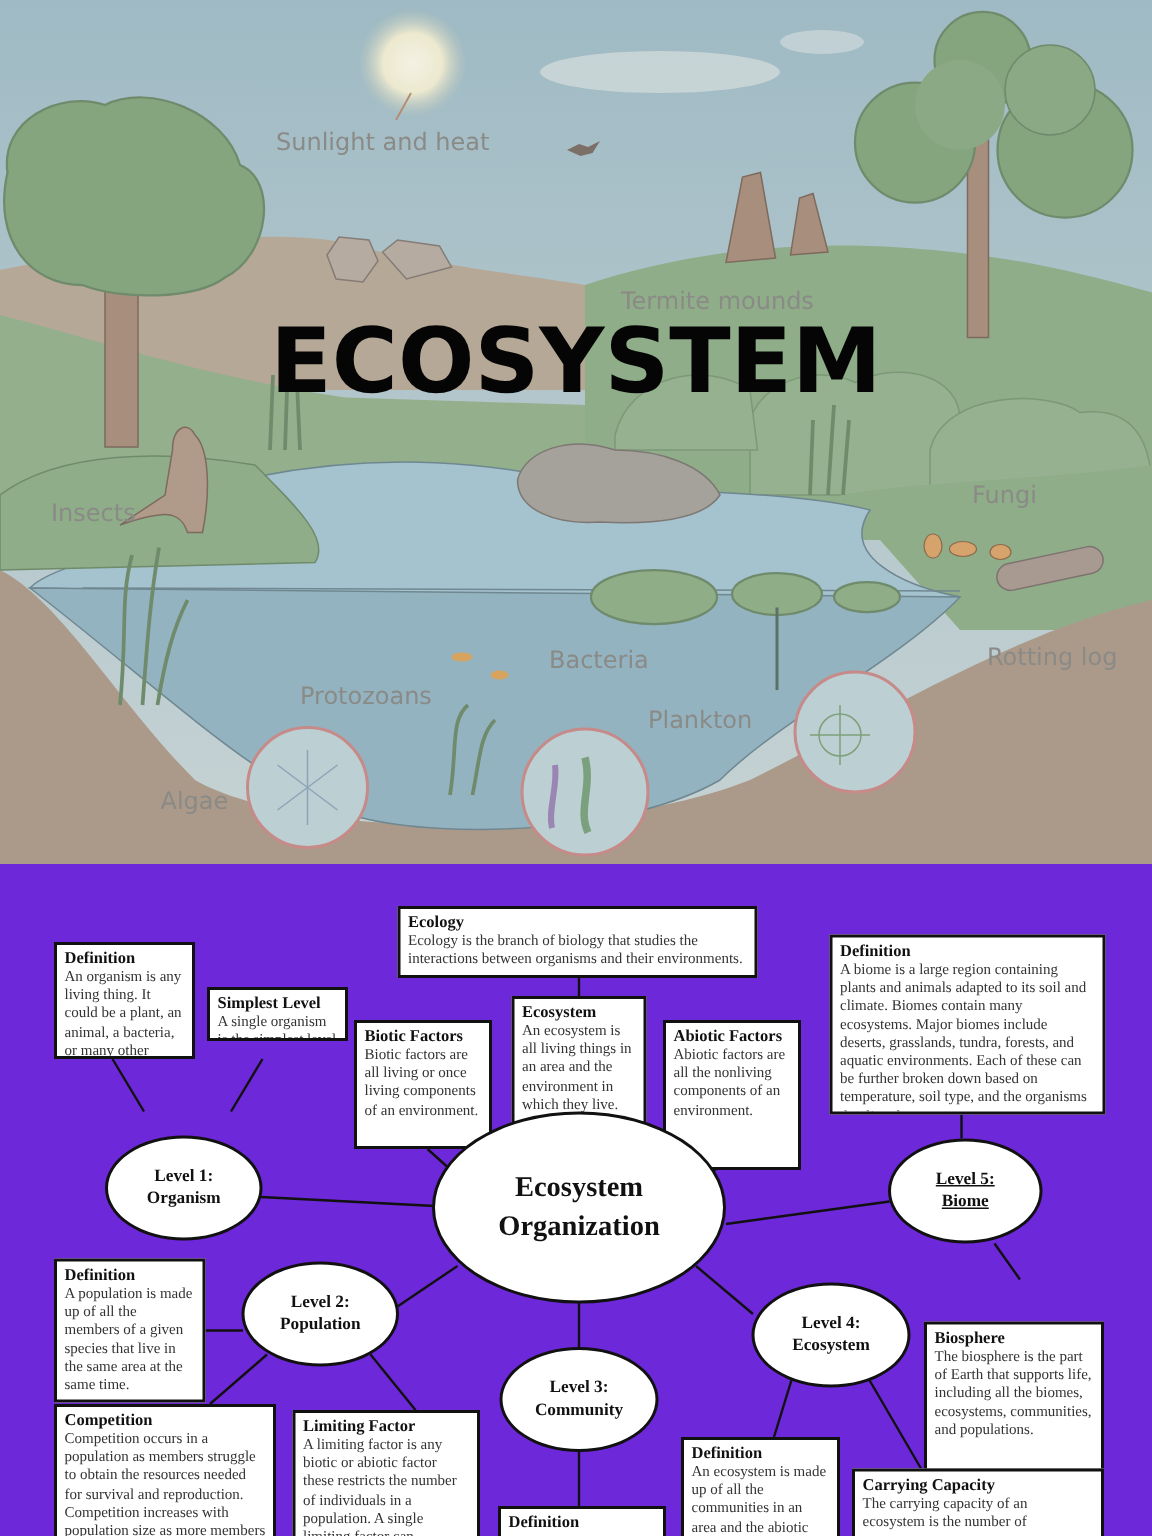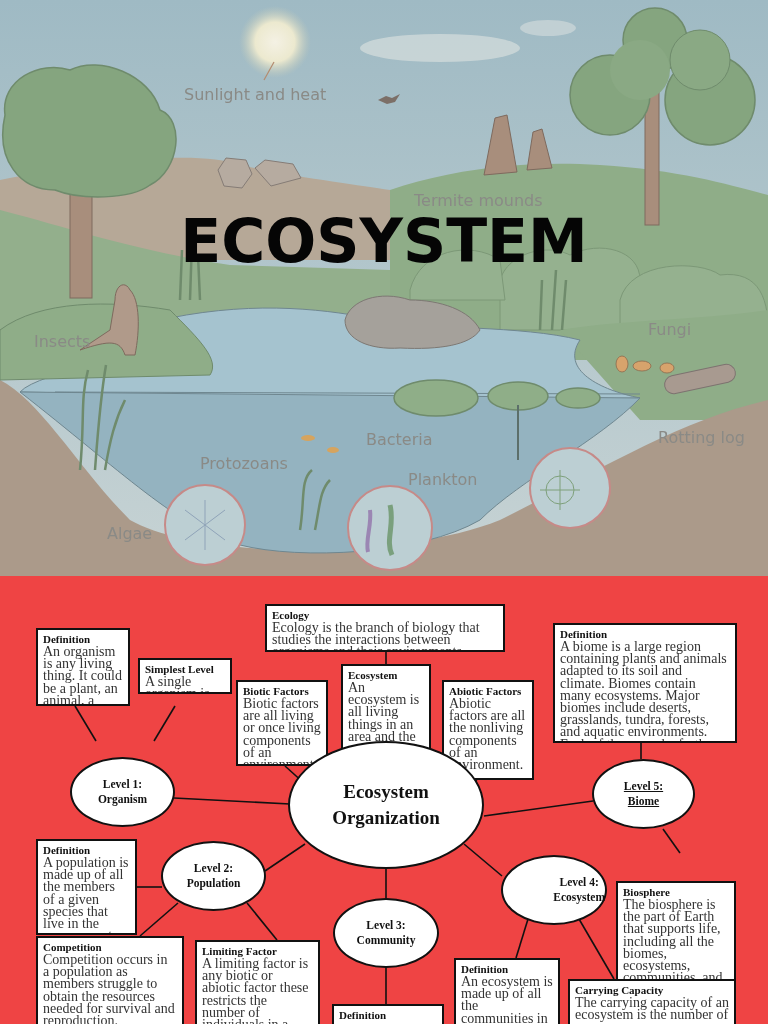--- a/index.html
+++ b/index.html
@@ -5,25 +5,25 @@
   html, body { margin:0; padding:0; }
   body { width:768px; height:1024px; position:relative; overflow:hidden; background:#fdfdfd; font-family:"Liberation Serif", serif; }
 
   
   #hero { position:absolute; left:0; top:0; width:768px; height:576px; overflow:hidden;text-decoration:underline; }
   #hero svg { position:absolute; left:0; top:0; }
   .scene-label { position:absolute; font-family:"DejaVu Sans", sans-serif; font-size:16px; color:#8a8a86; white-space:nowrap; }
   #hero-title { position:absolute; left:0; width:768px; top:204px; text-align:center; font-family:"DejaVu Sans", sans-serif; font-weight:bold; font-size:60px; letter-spacing:0px; color:#050505; line-height:74px; }
 
   
-  #diagram { position:absolute; left:0; top:576px; width:768px; height:448px; background:#ef4444; }
+  #diagram { position:absolute; left:0; top:576px; width:768px; height:448px; background:#6d28d9; }
   #diagram svg.lines { position:absolute; left:0; top:0; }
   .box { position:absolute; border:2.5px solid #111; background:#fff; box-sizing:border-box; padding:3px 5px; overflow:hidden; }
   .box .bt { display:block; font-weight:bold; font-size:11px; color:#111; line-height:13px; }
-  .box .bd { display:block; font-size:14px; color:#333; line-height:12.2px; }
+  .box .bd { display:block; font-size:10px; color:#333; line-height:12.2px; }
   .oval { position:absolute; border:2.5px solid #111; border-radius:50%; background:#fff; box-sizing:border-box; display:flex; align-items:center; justify-content:center; text-align:center; font-weight:bold; color:#111; }
   .oval span { display:block; }
   .oval.small { font-size:11.5px; line-height:15px; }
   .oval.big { font-size:19px; line-height:26px; }
 </style>
 </head>
 <body>
 
 <div id="hero">
   <svg width="768" height="576" viewBox="0 0 768 576">
@@ -131,21 +131,21 @@
       <ellipse cx="333" cy="450" rx="6" ry="3"></ellipse>
     </g>
   </svg>
 
   <div class="scene-label" style="left:184px;top:85px;">Sunlight and heat</div>
   <div class="scene-label" style="left:414px;top:191px;">Termite mounds</div>
   <div class="scene-label" style="left:34px;top:316px;margin-top:16px;">Insects</div>
   <div class="scene-label" style="left:648px;top:320px;">Fungi</div>
   <div class="scene-label" style="left:366px;top:430px;">Bacteria</div>
   <div class="scene-label" style="left:200px;top:454px;">Protozoans</div>
-  <div class="scene-label" style="left:408px;top:470px;">Plankton</div>
+  <div class="scene-label" style="left:432px;top:470px;">Plankton</div>
   <div class="scene-label" style="left:658px;top:428px;">Rotting log</div>
   <div class="scene-label" style="left:107px;top:524px;">Algae</div>
 
   <div id="hero-title">ECOSYSTEM</div>
 </div>
 
 <div id="diagram">
   <svg class="lines" width="768" height="448" viewBox="0 0 768 448">
     <g stroke="#111" stroke-width="1.6" fill="none">
 
@@ -275,21 +275,21 @@
     </div>
   </div>
 
   <div class="oval small" style="left:333px;top:322px;width:106px;height:70px;">
     <div>
       <span>Level 3:</span>
       <span>Community</span>
     </div>
   </div>
 
-  <div class="oval small" style="left:501px;top:279px;width:106px;height:70px;justify-content:flex-end;">
+  <div class="oval small" style="left:501px;top:279px;width:106px;height:70px;">
     <div>
       <span>Level 4:</span>
       <span>Ecosystem</span>
     </div>
   </div>
 
   <div class="oval small" style="left:592px;top:183px;width:103px;height:70px;text-decoration:underline;">
     <div>
       <span>Level 5:</span>
       <span>Biome</span>

